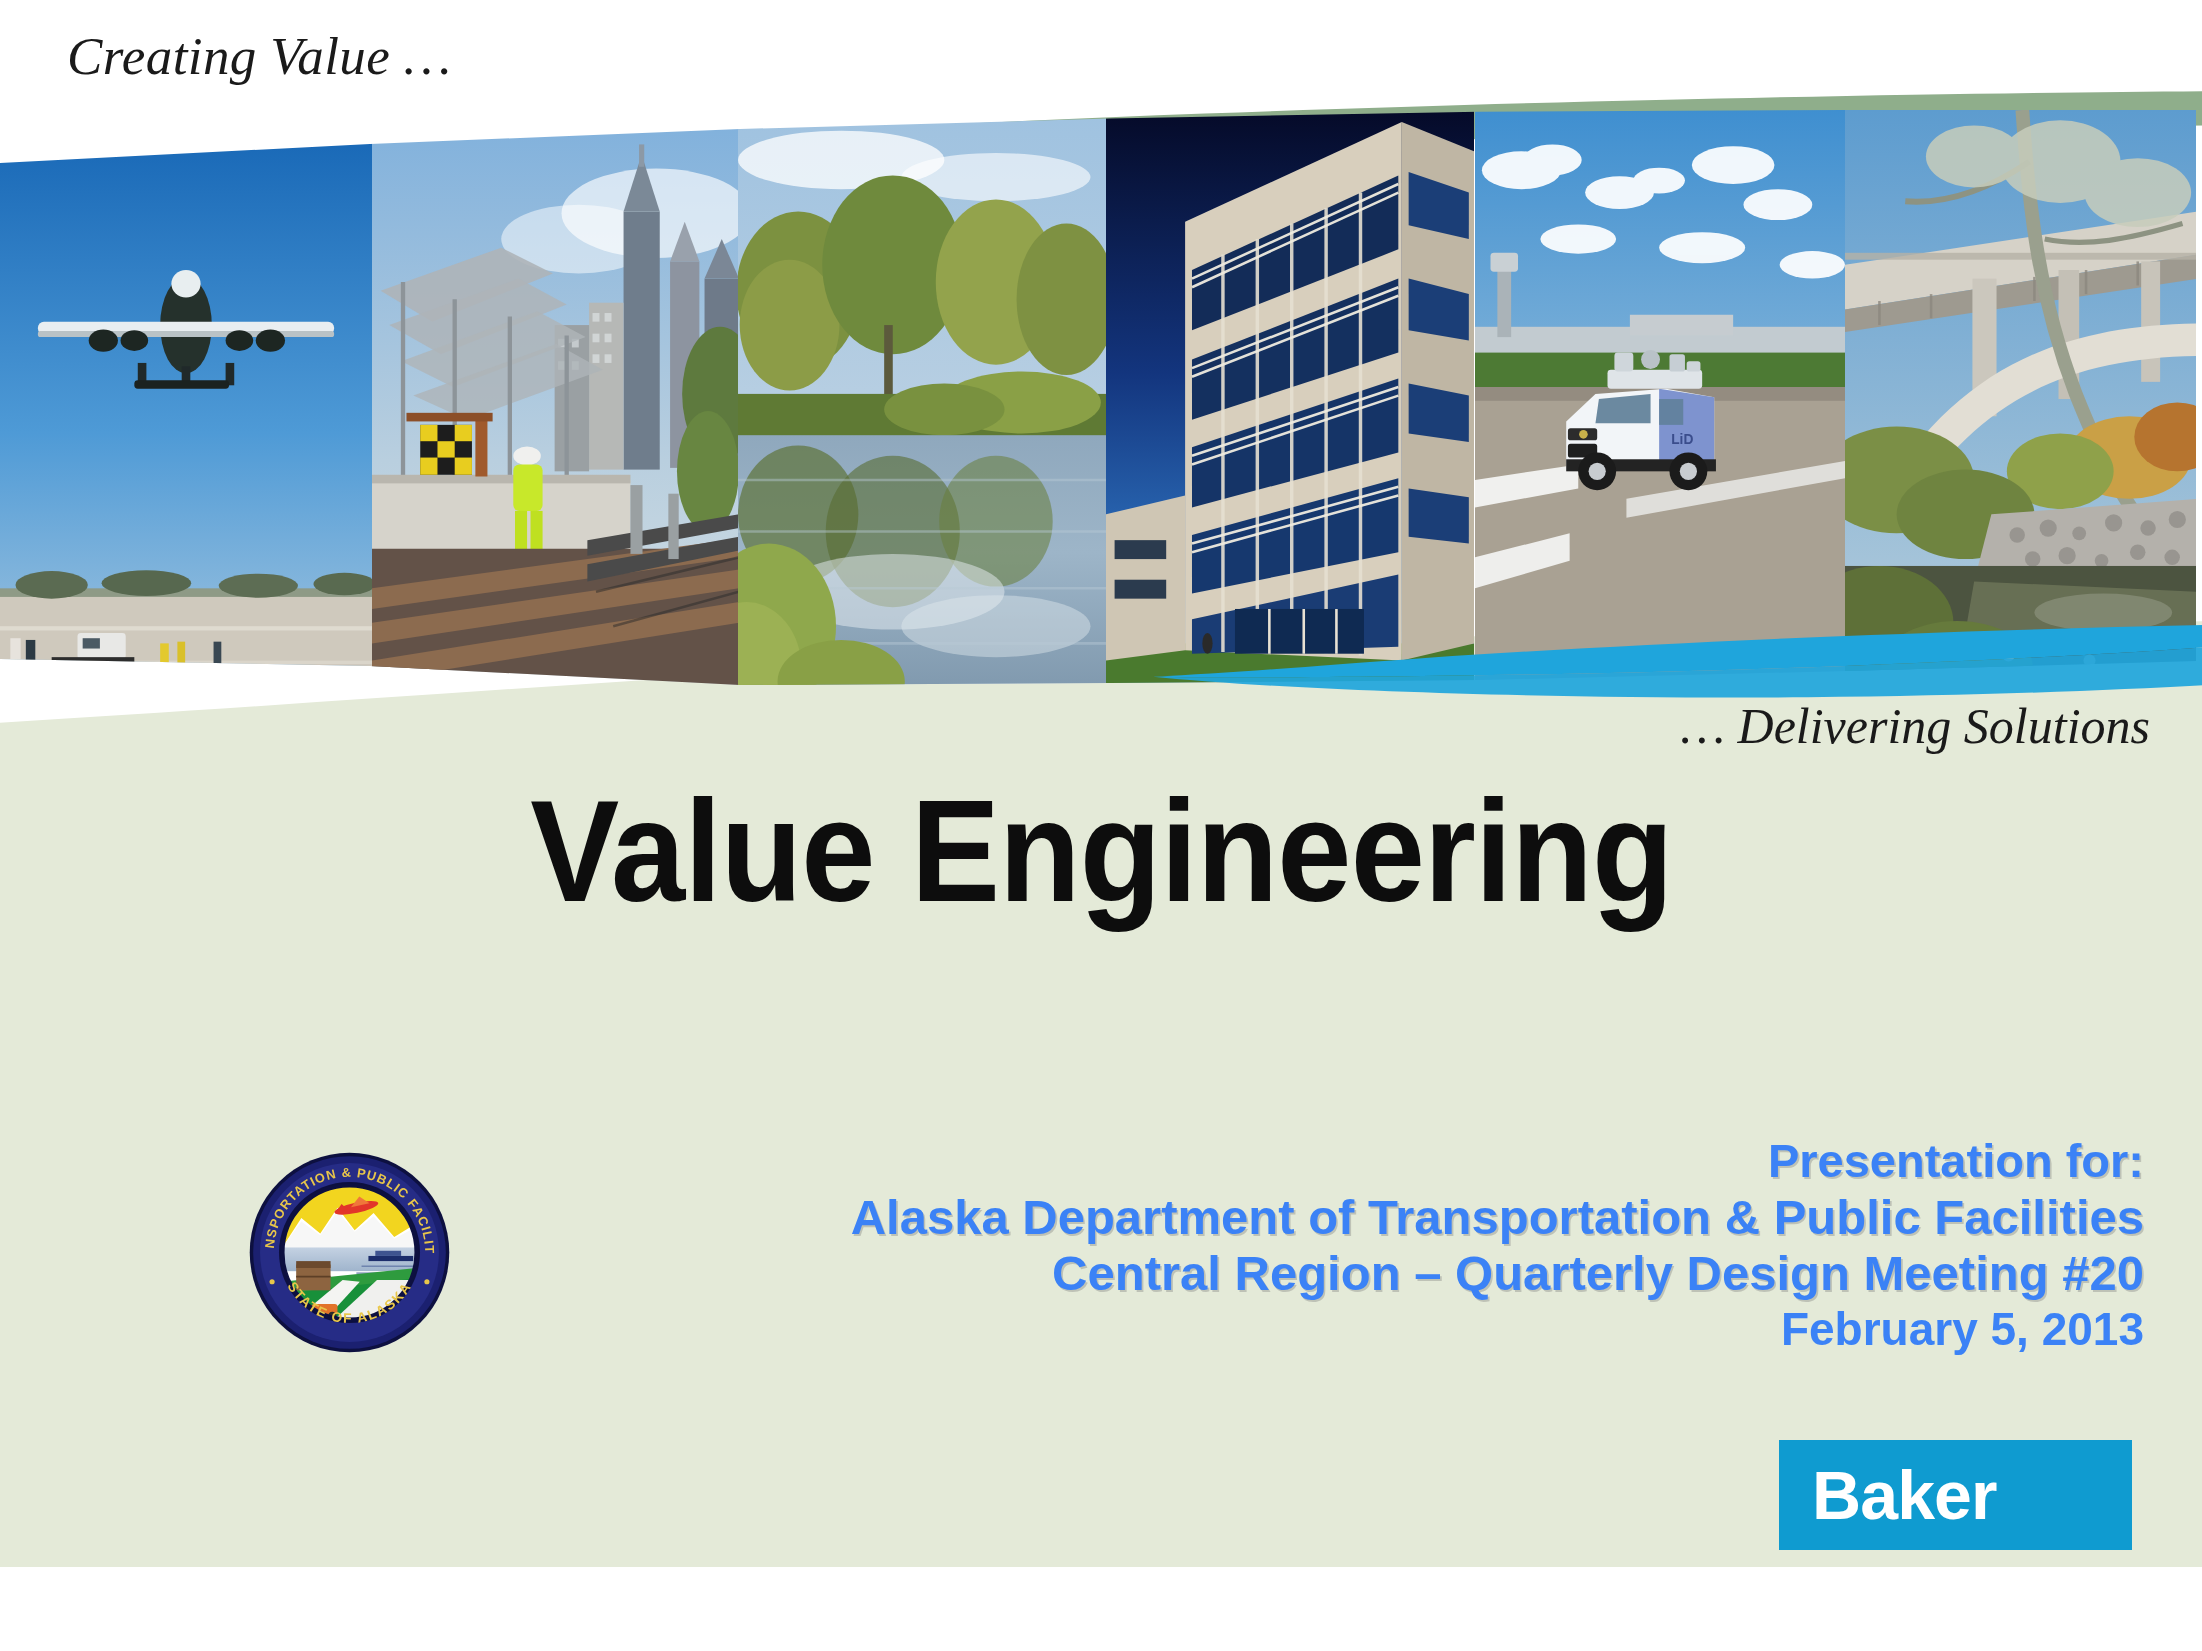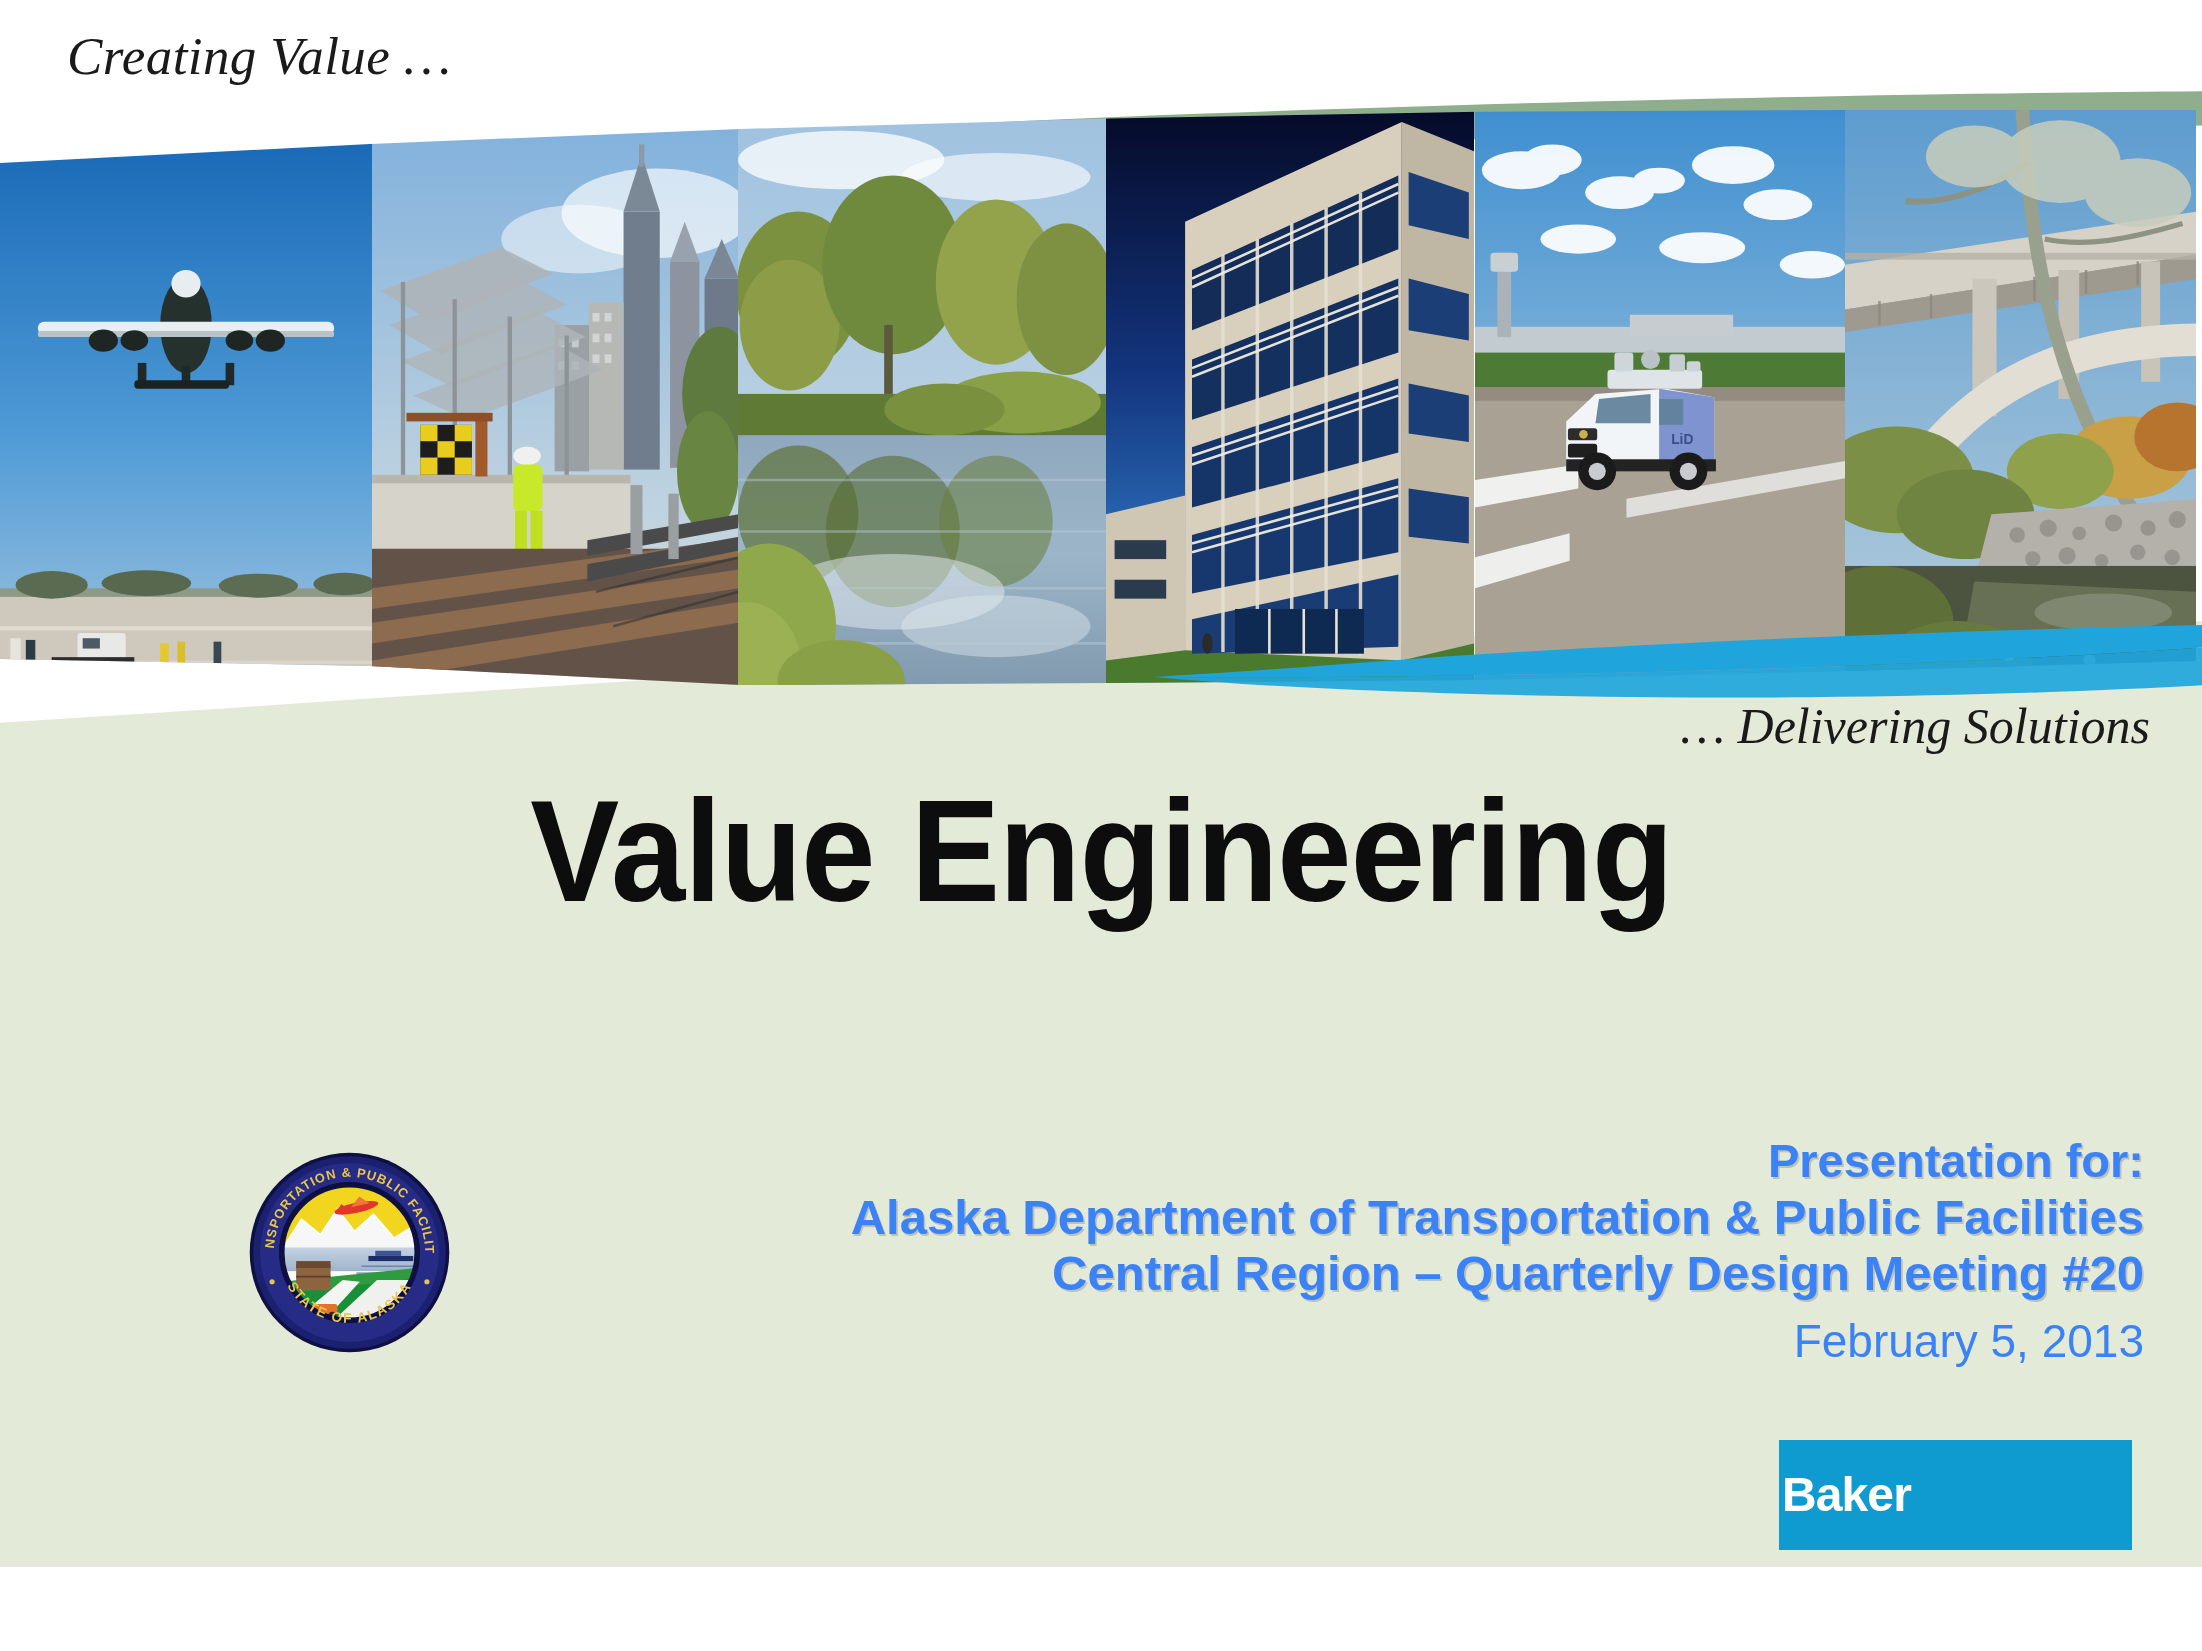--- a/index.html
+++ b/index.html
@@ -99,45 +99,45 @@
     font-family:"Liberation Sans", sans-serif;
     font-weight:bold;
     font-size:49px;
     line-height:1.16;
     white-space:nowrap;
     text-shadow:1.7px 1.7px 0 rgba(120,120,120,.35);
   }
   .info-line.l1{font-size:47px;}
   .info-date{
     font-family:"Liberation Sans", sans-serif;
-    font-weight:normal;
+    font-weight:bold;
     font-size:46px;
     line-height:1.2;
-    margin-top:12px;
+    margin-top:0;
     white-space:nowrap;
   }
 
   
   .seal{
     position:absolute;left:248px;top:1151px;width:203px;height:203px;z-index:30;
   }
   .seal svg{display:block;width:100%;height:100%;}
 
   
   .baker-logo{
     position:absolute;left:1779px;top:1440px;width:353px;height:110px;
     background:#0f9bd0;z-index:30;
     display:flex;align-items:center;
   }
   .baker-text{
     font-family:"Liberation Sans", sans-serif;
     font-weight:bold;
-    font-size:48px;
+    font-size:68px;
     color:#ffffff;
-    padding-left:3px;
+    padding-left:33px;
     letter-spacing:-0.9px;
     line-height:1;
   }
 </style>
 </head>
 <body>
 
 <div id="slide">
 
   <div class="body-bg">

